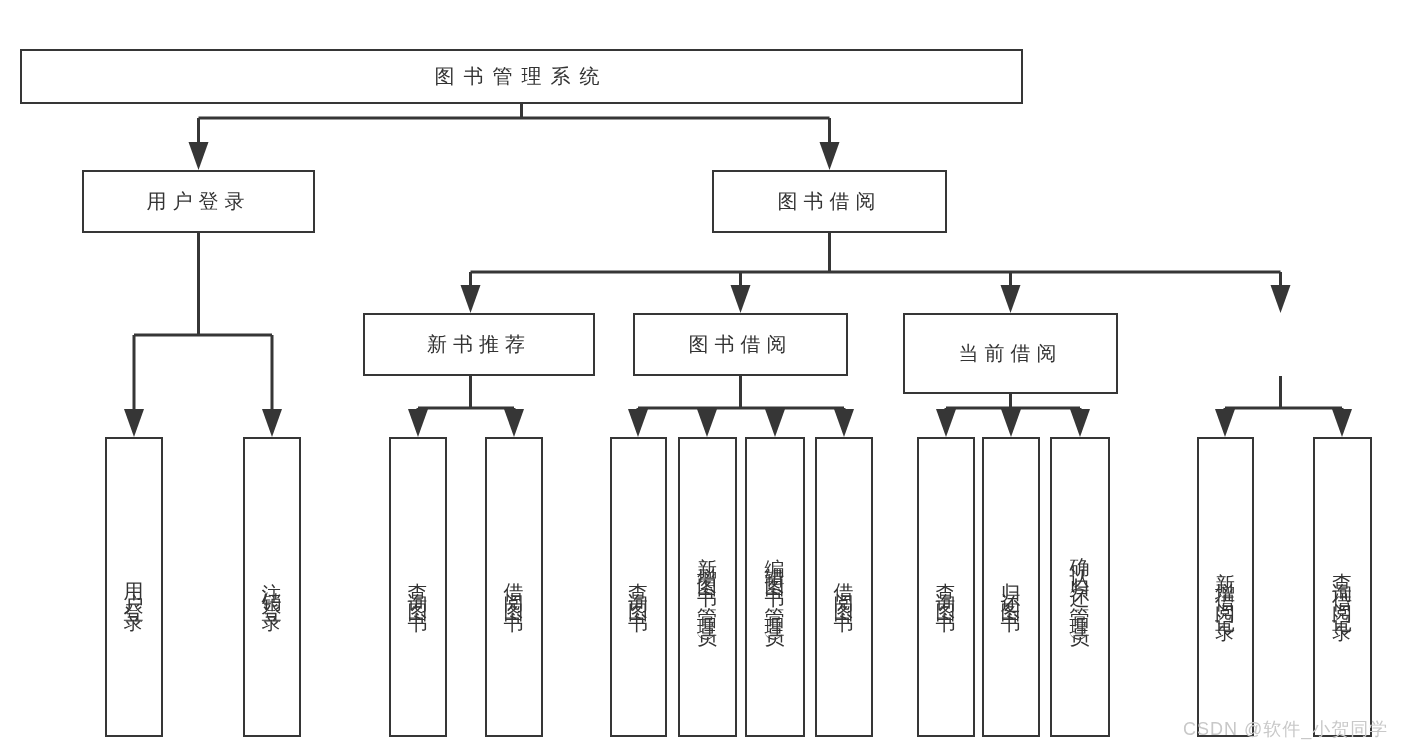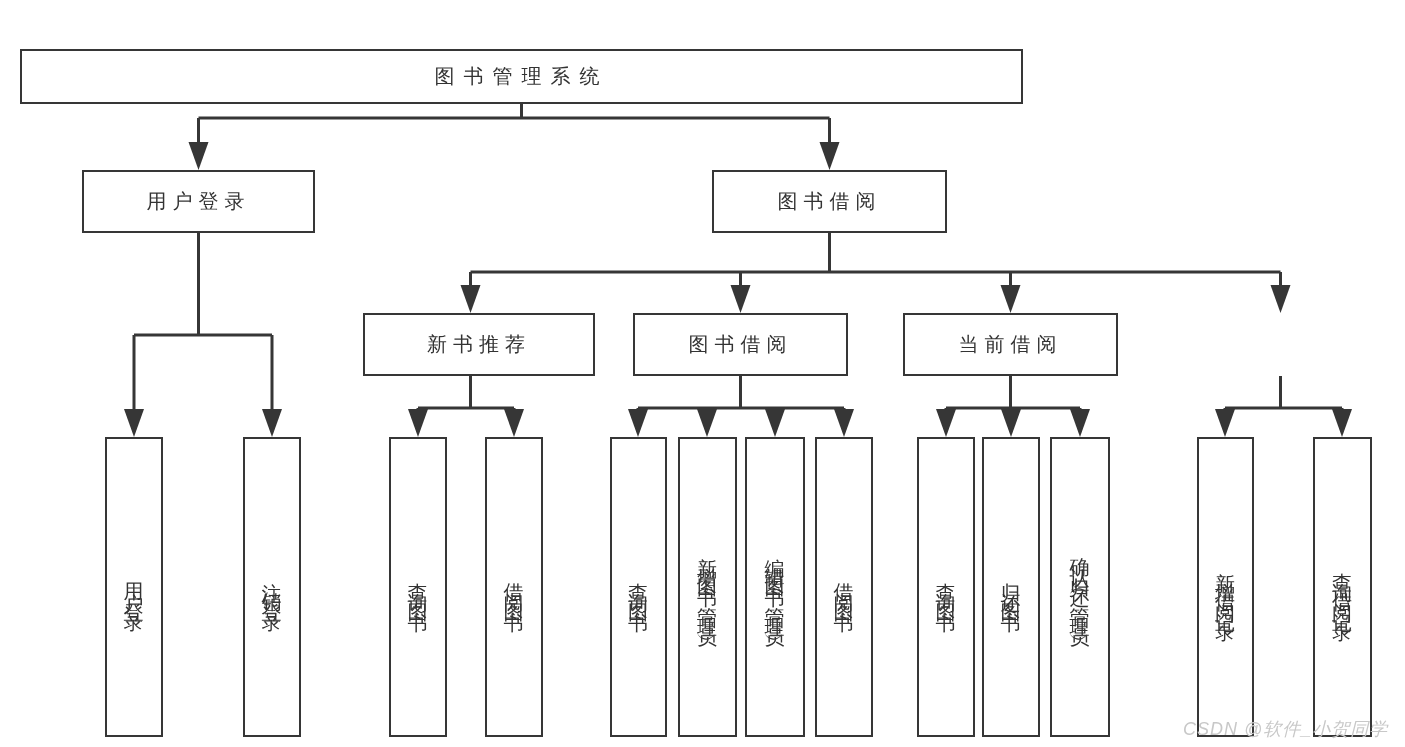--- a/index.html
+++ b/index.html
@@ -67,21 +67,20 @@
   }
   .watermark {
     position: absolute;
     left: 1183px;
     top: 717px;
     font-size: 18px;
     letter-spacing: 1px;
     color: var(--wm);
     z-index: 5;
     white-space: nowrap;
-    font-style: italic;
   }
 </style>
 </head>
 <body>
 
 <div class="stage">
 
   <svg class="connectors" viewBox="0 0 1405 747" xmlns="http://www.w3.org/2000/svg">
     <path d="M521.5 68 V118 M198.5 118 H829.5 M198.5 118 V148 M829.5 118 V148"></path>
     <path d="M198.5 233 V335 M134 335 H272 M134 335 V415 M272 335 V415"></path>
@@ -113,21 +112,21 @@
     </g>
   </svg>
 
   <div class="hbox root-box" style="left:20px;top:13px;width:1003px;height:55px">图书管理系统</div>
 
   <div class="hbox" style="left:82px;top:170px;width:233px;height:63px">用户登录</div>
   <div class="hbox" style="left:712px;top:170px;width:235px;height:63px">图书借阅</div>
 
   <div class="hbox" style="left:363px;top:313px;width:232px;height:63px">新书推荐</div>
   <div class="hbox" style="left:633px;top:313px;width:215px;height:63px">图书借阅</div>
-  <div class="hbox" style="left:903px;top:313px;width:215px;height:63px">当前借阅</div>
+  <div class="hbox" style="left:903px;top:313px;width:215px;height:81px">当前借阅</div>
 
   <div class="vbox" style="left:105px;width:58px">
     <span>用户登录</span>
   </div>
   <div class="vbox" style="left:243px;width:58px">
     <span>注销登录</span>
   </div>
   <div class="vbox" style="left:389px;width:58px">
     <span>查询图书</span>
   </div>

